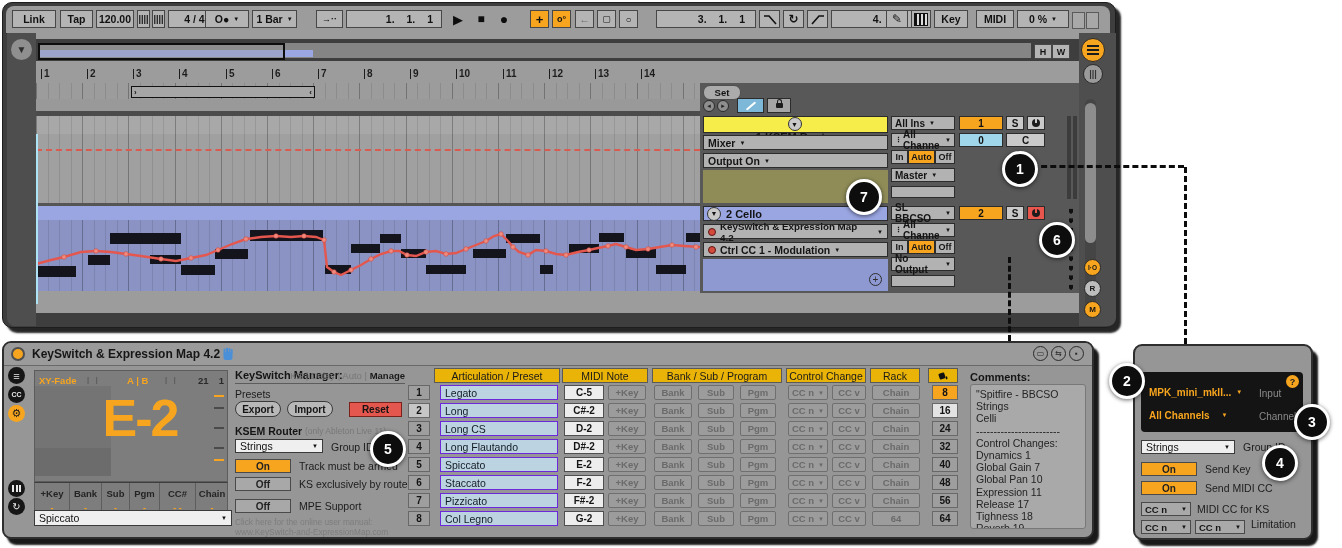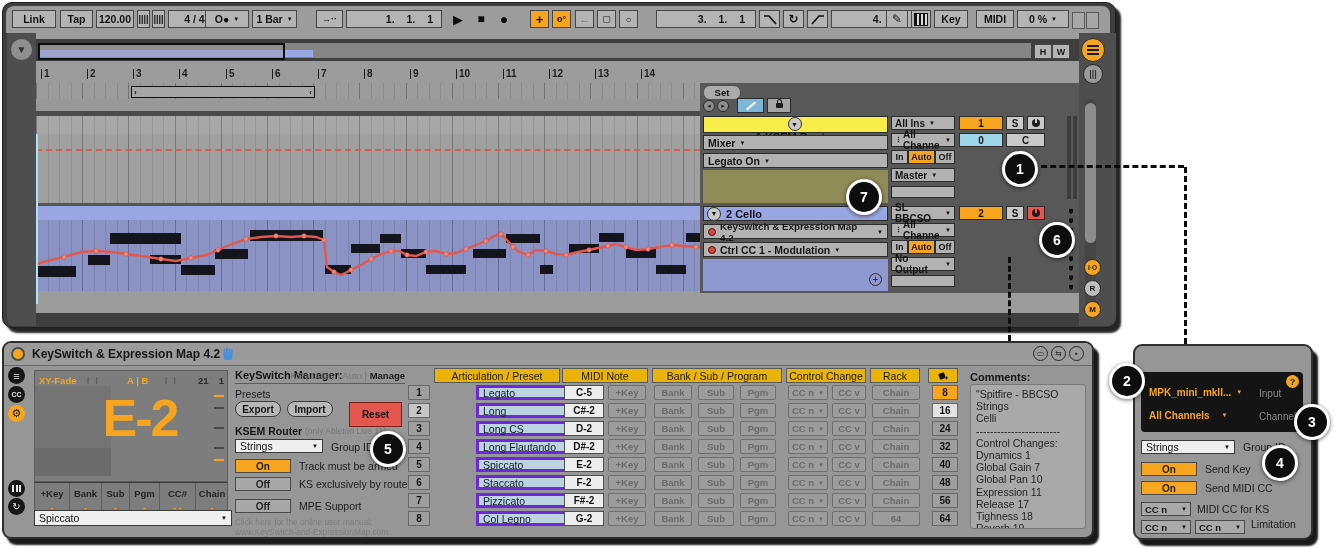--- a/index.html
+++ b/index.html
@@ -34,21 +34,21 @@
   .wtitle{font-size:12px;font-weight:bold;color:#161616;white-space:nowrap;}
   .wicon{width:15px;height:15px;border-radius:50%;border:1.5px solid #2a2a2a;color:#2a2a2a;font-size:8px;display:flex;align-items:center;justify-content:center;box-sizing:border-box;}
   .railico{width:17px;height:17px;border-radius:50%;background:#161616;color:#e8e8e8;display:flex;align-items:center;justify-content:center;box-sizing:border-box;}
   .gbtn{background:#9c9c9c;border:1px solid #6f6f6f;border-radius:2px;color:#6a6a6a;font-size:9.5px;font-weight:bold;display:flex;align-items:center;justify-content:center;box-sizing:border-box;}
   .whitedd{background:#efefef;border:1px solid #3a3a3a;font-size:10.5px;color:#111;display:flex;align-items:center;padding:0 4px;box-sizing:border-box;}
   .onoff{border:1px solid #4a4a4a;font-size:10px;font-weight:bold;color:#222;display:flex;align-items:center;justify-content:center;box-sizing:border-box;}
   .lbl{font-size:10.5px;color:#1c1c1c;white-space:nowrap;}
   .thead{background:#eab308;border:1px solid #5a5a5a;font-size:10.5px;font-weight:normal;color:#1a1a1a;display:flex;align-items:center;justify-content:center;box-sizing:border-box;}
   .trow{left:432px;width:530px;height:15px;position:absolute;}
   .trow>*{position:absolute;top:0;height:15px;}
-  .art{left:4px;width:118px;background:#bcd3e1;border:3px solid #6d28d9;font-size:10.5px;color:#131c24;display:flex;align-items:center;padding:0 4px;box-sizing:border-box;margin-left:36px;}
+  .art{left:4px;width:118px;background:#bcd3e1;border:1px solid #6d28d9;font-size:10.5px;color:#131c24;display:flex;align-items:center;padding:0 4px;box-sizing:border-box;}
   .note{left:128px;width:40px;background:#ededed;border:1px solid #4f4f4f;font-size:10px;font-weight:bold;display:flex;align-items:center;justify-content:center;box-sizing:border-box;}
   .colv{left:496px;width:26px;background:#9e9e9e;border:1px solid #686868;font-size:10px;font-weight:bold;display:flex;align-items:center;justify-content:center;box-sizing:border-box;}
   .rownum{left:404px;width:22px;height:15px;position:absolute;background:#9e9e9e;border:1px solid #686868;font-size:10px;font-weight:bold;display:flex;align-items:center;justify-content:center;box-sizing:border-box;}
   .callout{width:30px;height:30px;border-radius:50%;background:#0d0d0d;border:3px solid #fff;box-shadow:0 1px 4px rgba(0,0,0,.6);color:#fff;font-size:14px;font-weight:bold;display:flex;align-items:center;justify-content:center;z-index:80;box-sizing:content-box;}
   .dashh{border-top:3px dashed #0c0c0c;z-index:30;}
   .dashv{border-left:3px dashed #0c0c0c;z-index:30;}
   .commline{font-size:10.5px;color:#242424;line-height:12.2px;white-space:nowrap;}
   .fcol{position:absolute;top:0;height:100%;border-left:1px solid rgba(0,0,0,.25);box-sizing:border-box;text-align:center;}
   .fcol .fl{font-size:9.5px;font-weight:bold;color:#242424;margin-top:5px;}
   .fcol .fv{font-size:9px;font-weight:bold;color:#f7a51f;margin-top:4px;}
@@ -236,21 +236,21 @@
 
     <div class="a flex" style="left:3px;top:33px;width:185px;height:17px;background:#f6ec4a;border:1px solid #2c2c2c;box-sizing:border-box;flex-direction:column;">
       <span class="fold">▼</span>
       <span style="font-size:11px;font-weight:bold;">1 KSEM Router</span>
     </div>
     <div class="a hdd" style="left:3px;top:52px;width:185px;height:15px;">
         <span>Mixer</span>
         <span class="arr">▼</span>
       </div>
     <div class="a hdd" style="left:3px;top:70px;width:185px;height:15px;">
-        <span>Legato On</span>
+        <span>Output On</span>
         <span class="arr">▼</span>
       </div>
     <div class="a" style="left:3px;top:87px;width:185px;height:33px;background:#8f8c58;"></div>
 
     <div class="a iobox" style="left:191px;top:33px;width:64px;height:14px;">
         <span>All Ins</span>
         <span class="arr">▼</span>
       </div>
     <div class="a iobox" style="left:191px;top:50px;width:64px;height:14px;">
         <span style="font-size:7px;margin-right:1px;">⋮</span>
@@ -414,21 +414,21 @@
       <span class="arr" style="margin-left:auto;">▼</span>
     </div>
 
   <div class="a" style="left:231px;top:24px;width:170px;height:168px;">
     <span class="a" style="left:0;top:2px;font-size:11px;font-weight:bold;">KeySwitch Manager:</span>
     <span class="a" style="right:0;top:3px;font-size:9.5px;color:#777;"><span>KS</span> | <span>Delay</span> | <span>Auto</span> | <b style="color:#1a1a1a;"><span>Manage</span></b></span>
     <div class="a" style="left:0;top:16px;width:170px;height:1px;background:#5c5c5c;"></div>
     <span class="a lbl" style="left:0;top:21px;">Presets</span>
     <div class="a" style="left:0;top:34px;width:46px;height:16px;background:#b8b8b8;border:1.5px solid #3a3a3a;border-radius:9px;font-size:10px;font-weight:bold;display:flex;align-items:center;justify-content:center;box-sizing:border-box;">Export</div>
     <div class="a" style="left:52px;top:34px;width:46px;height:16px;background:#b8b8b8;border:1.5px solid #3a3a3a;border-radius:9px;font-size:10px;font-weight:bold;display:flex;align-items:center;justify-content:center;box-sizing:border-box;">Import</div>
-    <div class="a" style="left:114px;top:35px;width:53px;height:25px;background:#e4574e;border:1.5px solid #7c201a;font-size:10px;font-weight:bold;display:flex;align-items:center;justify-content:center;box-sizing:border-box;">Reset</div>
+    <div class="a" style="left:114px;top:35px;width:53px;height:15px;background:#e4574e;border:1.5px solid #7c201a;font-size:10px;font-weight:bold;display:flex;align-items:center;justify-content:center;box-sizing:border-box;">Reset</div>
     <span class="a" style="left:0;top:58px;font-size:10.5px;font-weight:bold;">KSEM Router</span>
     <span class="a" style="left:70px;top:59px;font-size:8.5px;color:#787878;">(only Ableton Live 11)</span>
     <div class="a whitedd" style="left:0;top:72px;width:88px;height:14px;">
         <span>Strings</span>
         <span class="arr" style="margin-left:auto;">▼</span>
       </div>
     <span class="a lbl" style="left:96px;top:74px;">Group ID</span>
     <div class="a onoff" style="left:0;top:92px;width:56px;height:14px;background:#f7a51f;">On</div>
     <span class="a lbl" style="left:64px;top:93px;">Track must be armed</span>
     <div class="a onoff" style="left:0;top:110px;width:56px;height:14px;background:#a8a8a8;">Off</div>

